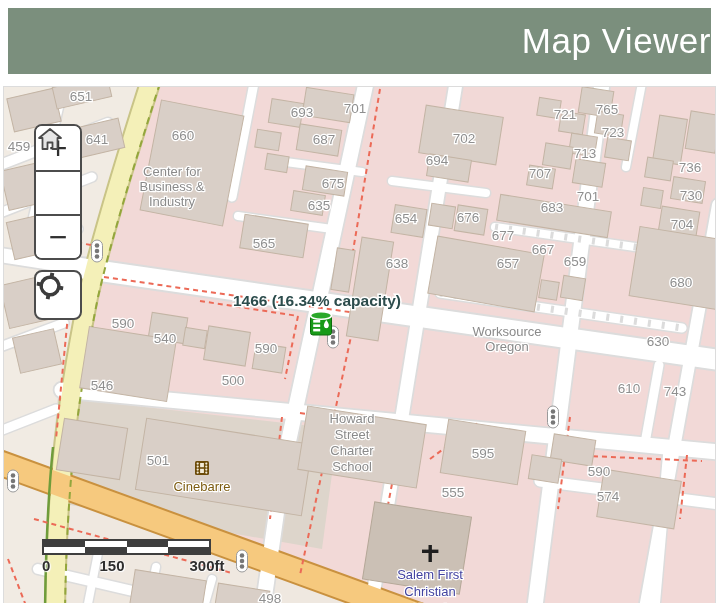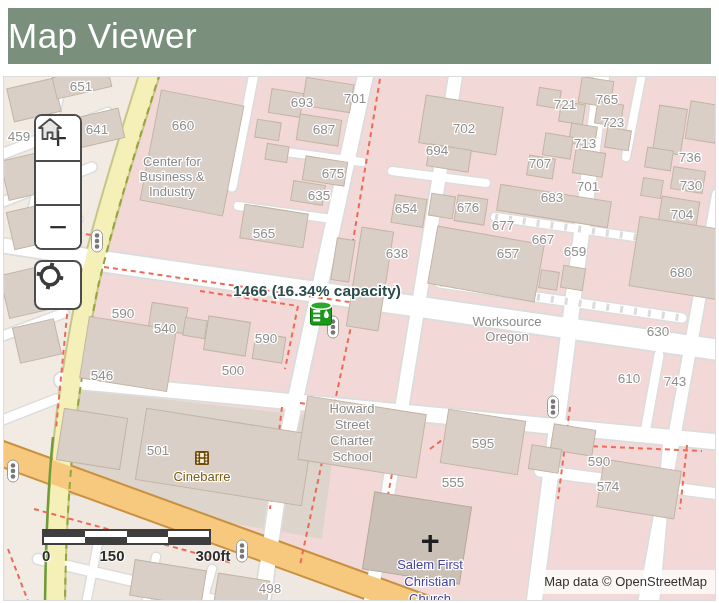--- a/index.html
+++ b/index.html
@@ -1,18 +1,18 @@
 <!DOCTYPE html>
 <html><head>
 <meta charset="utf-8">
 <style>
   html,body{margin:0;padding:0;width:719px;height:603px;overflow:hidden;background:#ffffff;
     font-family:"Liberation Sans",sans-serif;}
-  .app-header{margin:8px 8px 0 8px;height:56px;background:#7b8f7d;display:flex;
-    align-items:center;justify-content:flex-start;}
+  .app-header{margin:8px 8px 0 8px;height:66px;background:#7b8f7d;display:flex;
+    align-items:center;justify-content:flex-end;padding-left:10px;}
   .app-header h1{margin:0;color:#ffffff;font-size:35px;font-weight:400;letter-spacing:.5px;}
   .map-wrap{margin:12px 3px 0 3px;width:711px;height:523px;position:relative;
     border:1px solid #dcdcdc;box-sizing:content-box;background:#f1ebe3;overflow:hidden;}
   svg{position:absolute;left:0;top:0;}
   
   .road path,.case path{fill:none;stroke-linecap:round;}
   .road path{stroke:#ffffff;}
   .case path{stroke:#dcdcdc;}
   .case .w20{stroke-width:24}.road .w20{stroke-width:20}
   .case .w15{stroke-width:18.5}.road .w15{stroke-width:15}
@@ -47,21 +47,21 @@
     justify-content:center;}
   
   .scalebar{position:absolute;left:38px;top:452px;z-index:4;width:180px;}
   .sb-bar{width:165px;height:12px;border:2px solid #3e3e3e;background:#fff;display:grid;
     grid-template-columns:repeat(4,1fr);grid-template-rows:1fr 1fr;}
   .sb-bar div{border:0}
   .sb-d{background:#3e3e3e}.sb-w{background:#ffffff}
   .sb-labels{position:relative;height:18px;margin-top:2px;font-size:15px;color:#2e2e2e;
     font-weight:bold;text-shadow:0 0 2px #fff,0 0 2px #fff,1px 1px 1px #fff;}
   .sb-labels span{position:absolute;top:0;}
-  .sb-0{left:0}.sb-150{left:70px;transform:translateX(-50%)}.sb-300{left:171px;transform:translateX(-50%)}
+  .sb-0{left:0}.sb-150{left:70px;transform:translateX(-50%)}.sb-300{left:165px;transform:translateX(-50%)}
   
   .attrib{position:absolute;right:0;bottom:6px;background:rgba(255,255,255,.75);
     padding:4px 8px 5px 10px;font-size:13px;color:#333333;z-index:4;}
 </style>
 </head>
 <body>
 
 <header class="app-header">
   <h1>Map Viewer</h1>
 </header>
@@ -356,14 +356,13 @@
         <div class="sb-w"></div>
         <div class="sb-d"></div>
     </div>
     <div class="sb-labels">
       <span class="sb-0">0</span>
       <span class="sb-150">150</span>
       <span class="sb-300">300ft</span>
     </div>
   </div>
 
-  <div class="attrib">Map data © OpenStreetMap</div>
 </div>
 
 </body></html>

